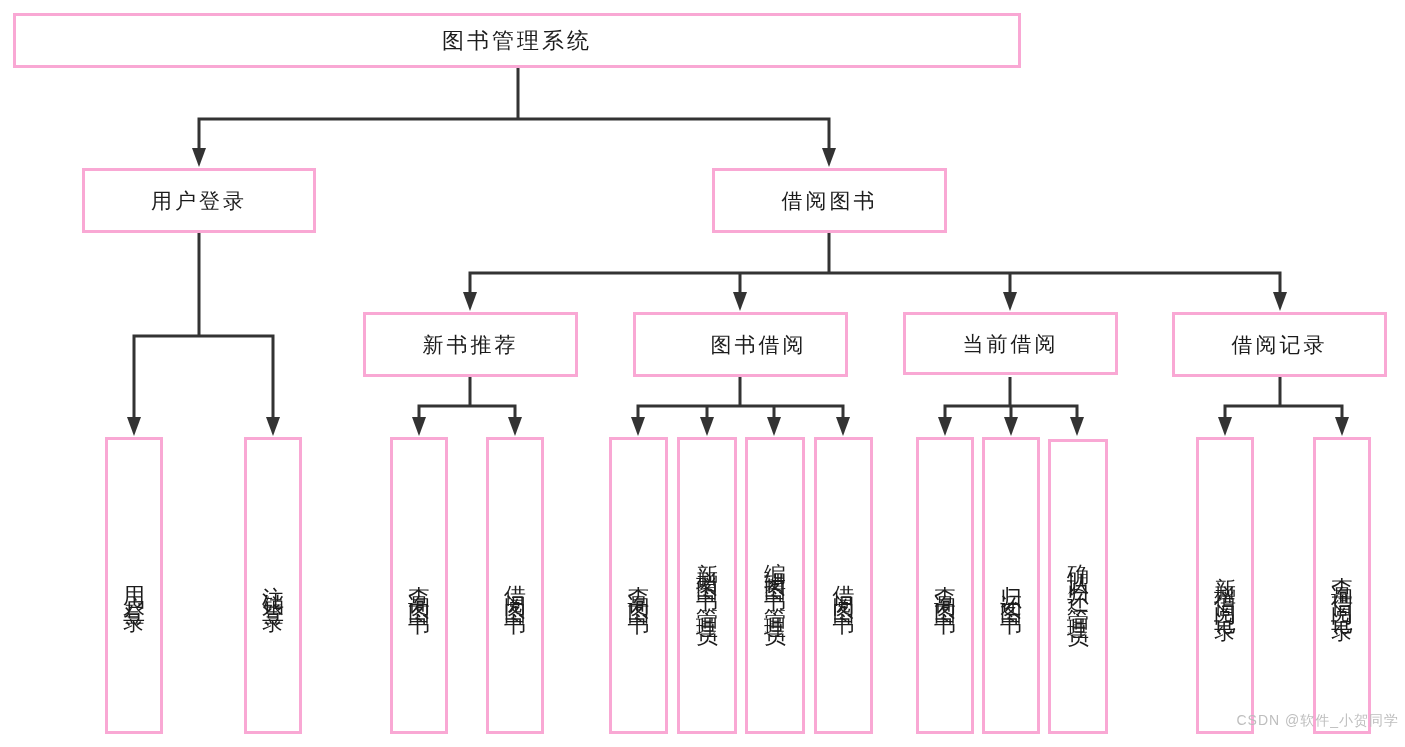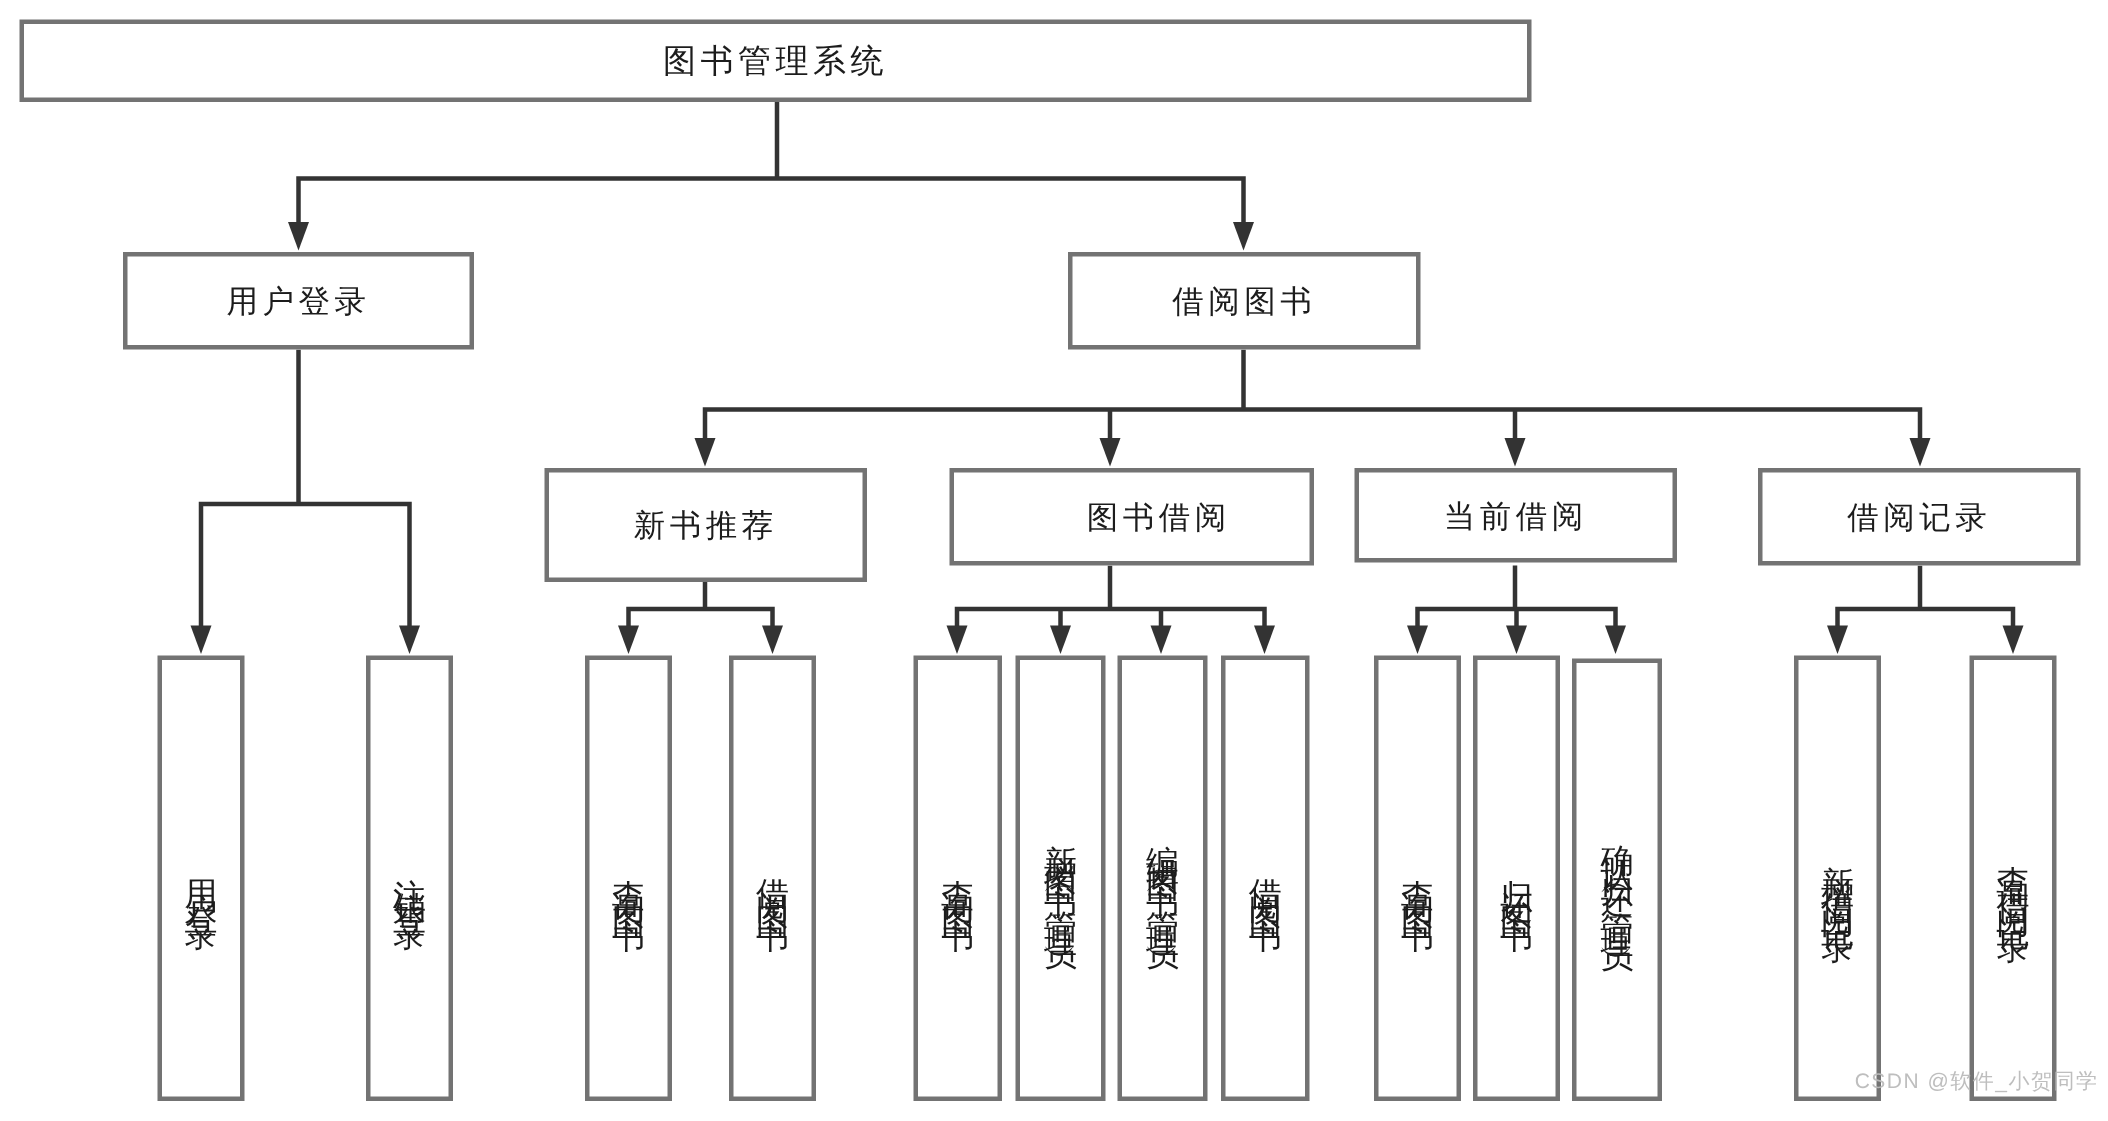--- a/index.html
+++ b/index.html
@@ -11,21 +11,21 @@
     overflow: hidden;
   }
   #connectors {
     position: absolute; left: 0; top: 0;
     width: 1405px; height: 747px;
     z-index: 1;
   }
   .node {
     position: absolute;
     box-sizing: border-box;
-    border: 3px solid #737373;
+    border: 3px solid #f9a8d4;
     background: #ffffff;
     color: #1c1c1c;
     display: flex;
     align-items: center;
     justify-content: center;
     z-index: 2;
     text-align: right;
   }
   .h-node {
     font-size: 21px;
@@ -118,22 +118,22 @@
     <polygon points="1218,417 1232,417 1225,436"></polygon>
     <polygon points="1335,417 1349,417 1342,436"></polygon>
   </g>
 </svg>
 
 <div class="node root-node" style="left:13px; top:13px; width:1008px; height:55px;">图书管理系统</div>
 
 <div class="node h-node" style="left:82px; top:168px; width:234px; height:65px;">用户登录</div>
 <div class="node h-node" style="left:712px; top:168px; width:235px; height:65px;">借阅图书</div>
 
-<div class="node h-node" style="left:363px; top:312px; width:215px; height:76px;">新书推荐</div>
-<div class="node h-node" style="left:633px; top:312px; width:243px; height:65px;padding-left:36px;">图书借阅</div>
+<div class="node h-node" style="left:363px; top:312px; width:215px; height:65px;">新书推荐</div>
+<div class="node h-node" style="left:633px; top:312px; width:215px; height:65px;padding-left:36px;">图书借阅</div>
 <div class="node h-node" style="left:903px; top:312px; width:215px; height:63px;">当前借阅</div>
 <div class="node h-node" style="left:1172px; top:312px; width:215px; height:65px;">借阅记录</div>
 
 <div class="node v-node" style="left:105px; top:437px; width:58px; height:297px;">用户登录</div>
 <div class="node v-node" style="left:244px; top:437px; width:58px; height:297px;">注销登录</div>
 
 <div class="node v-node" style="left:390px; top:437px; width:58px; height:297px;">查询图书</div>
 <div class="node v-node" style="left:486px; top:437px; width:58px; height:297px;">借阅图书</div>
 
 <div class="node v-node" style="left:609px; top:437px; width:59px; height:297px;">查询图书</div>

